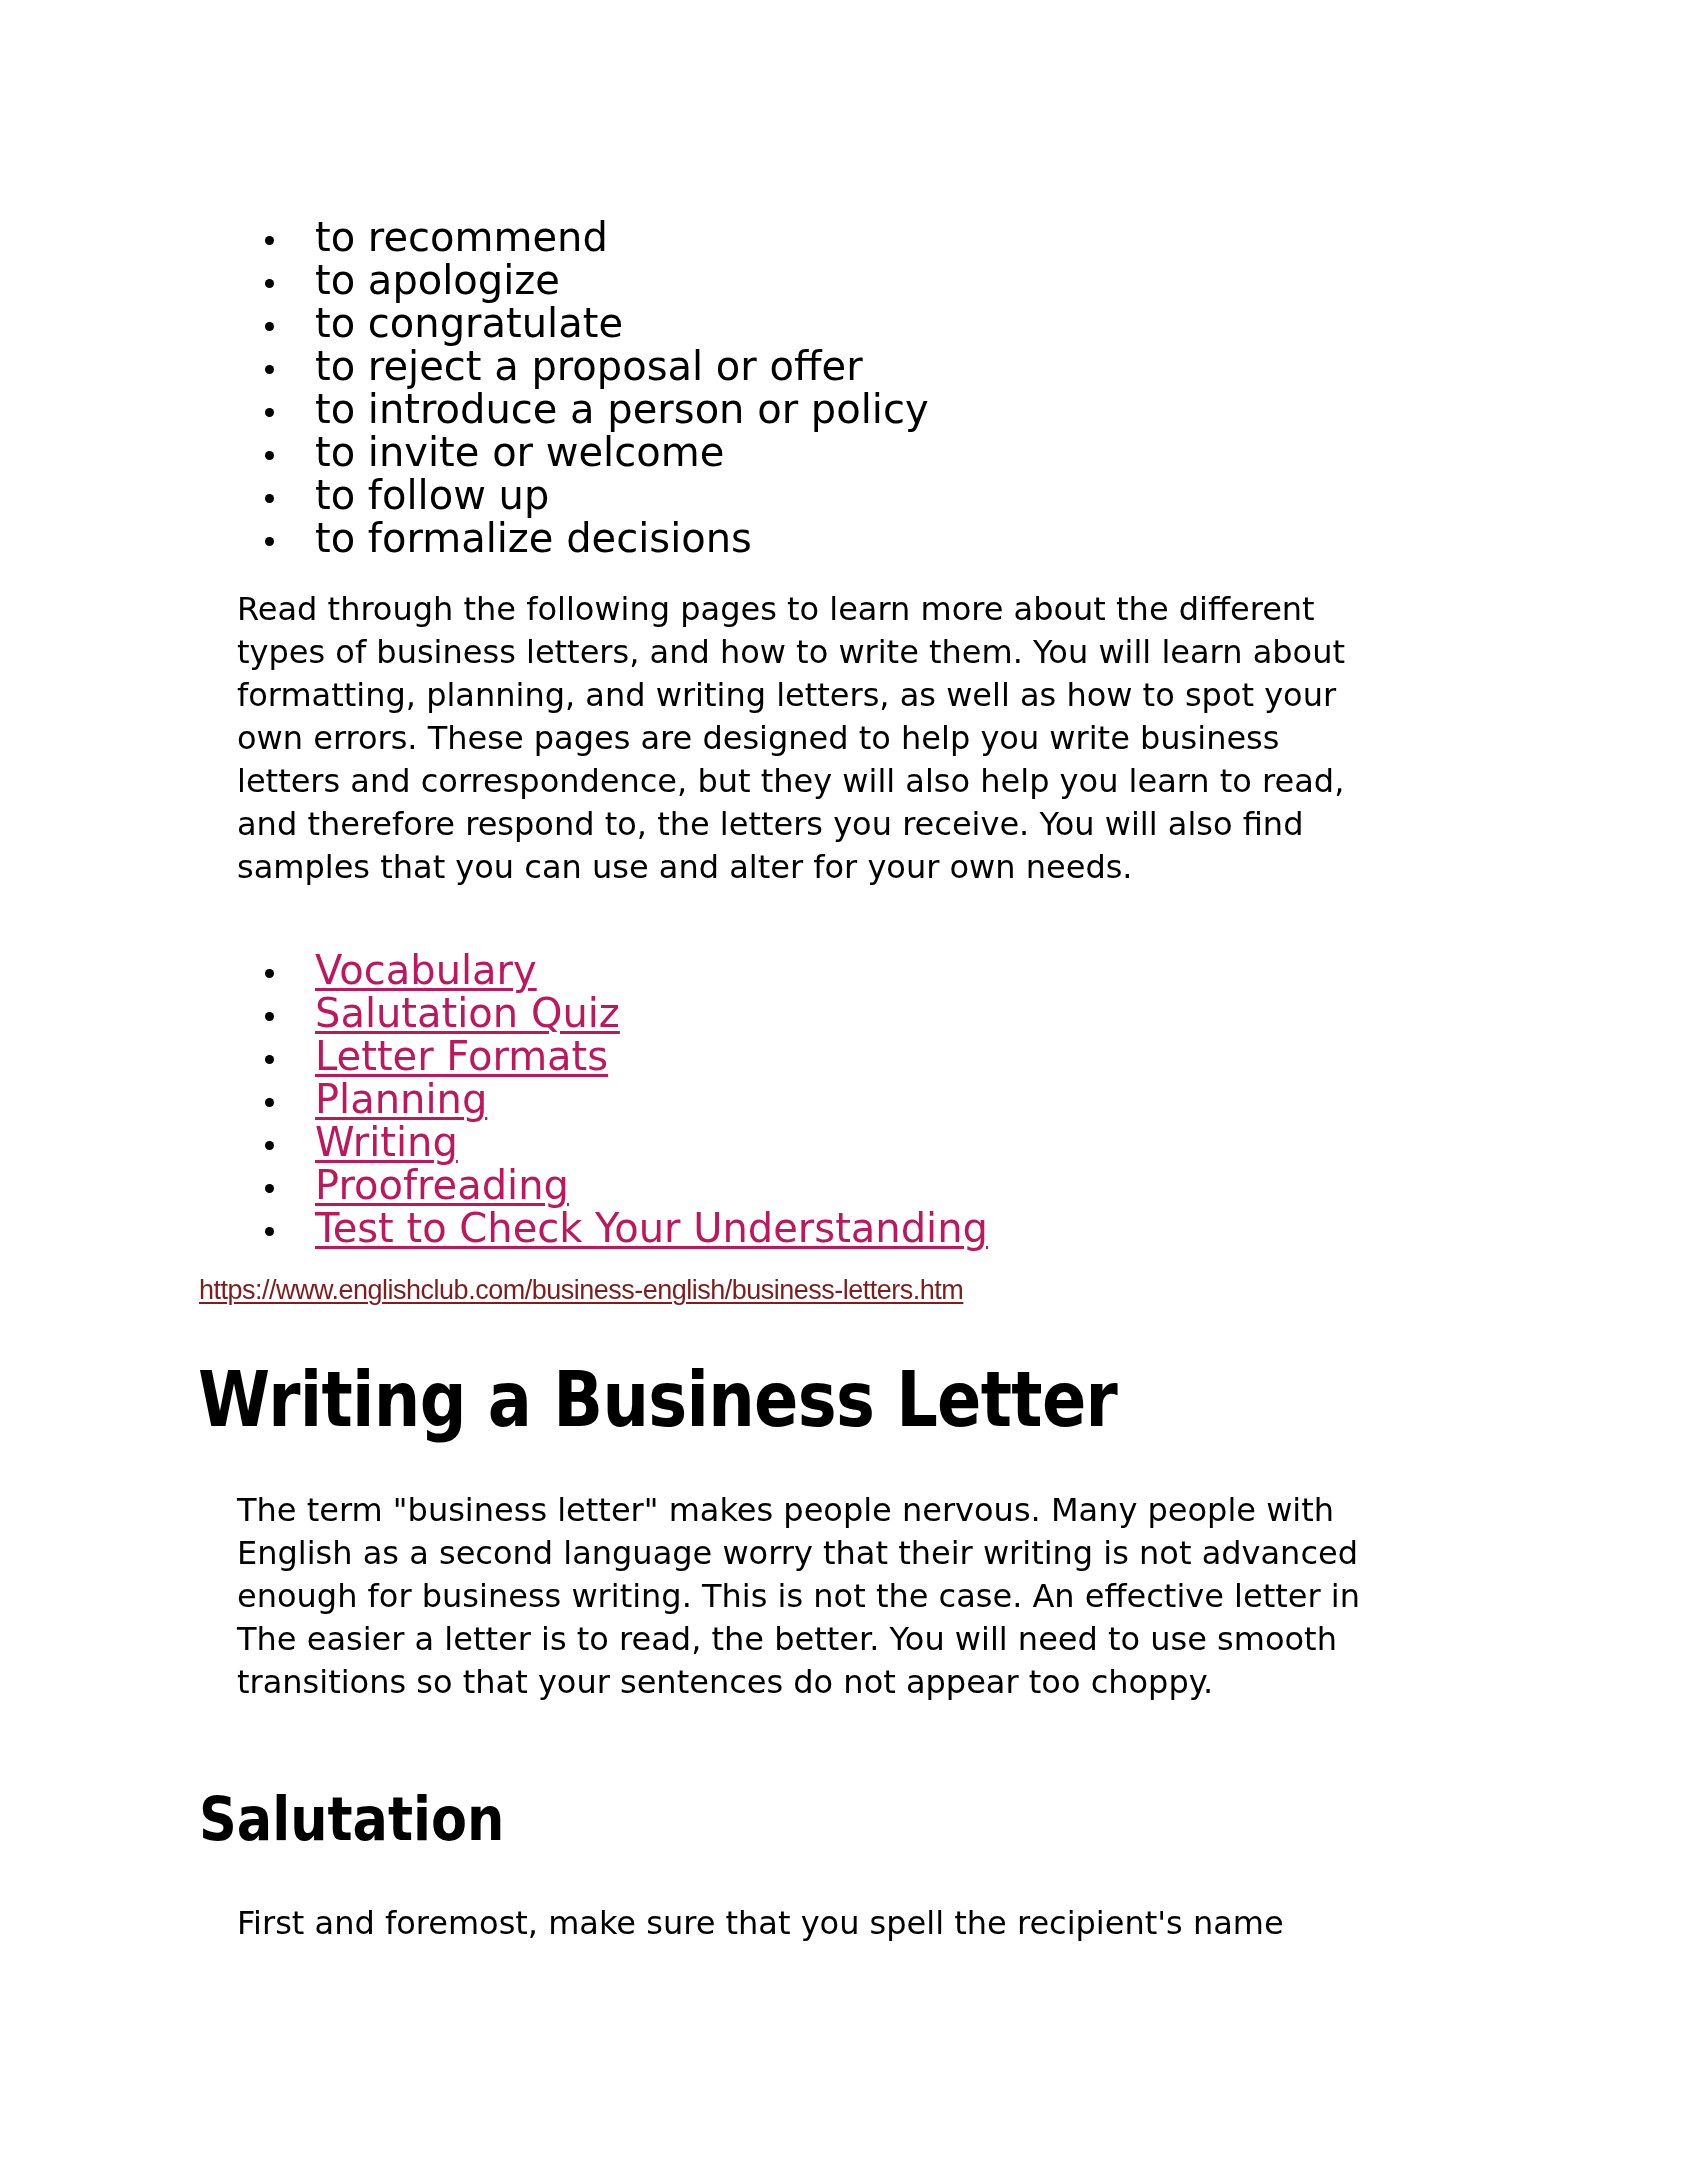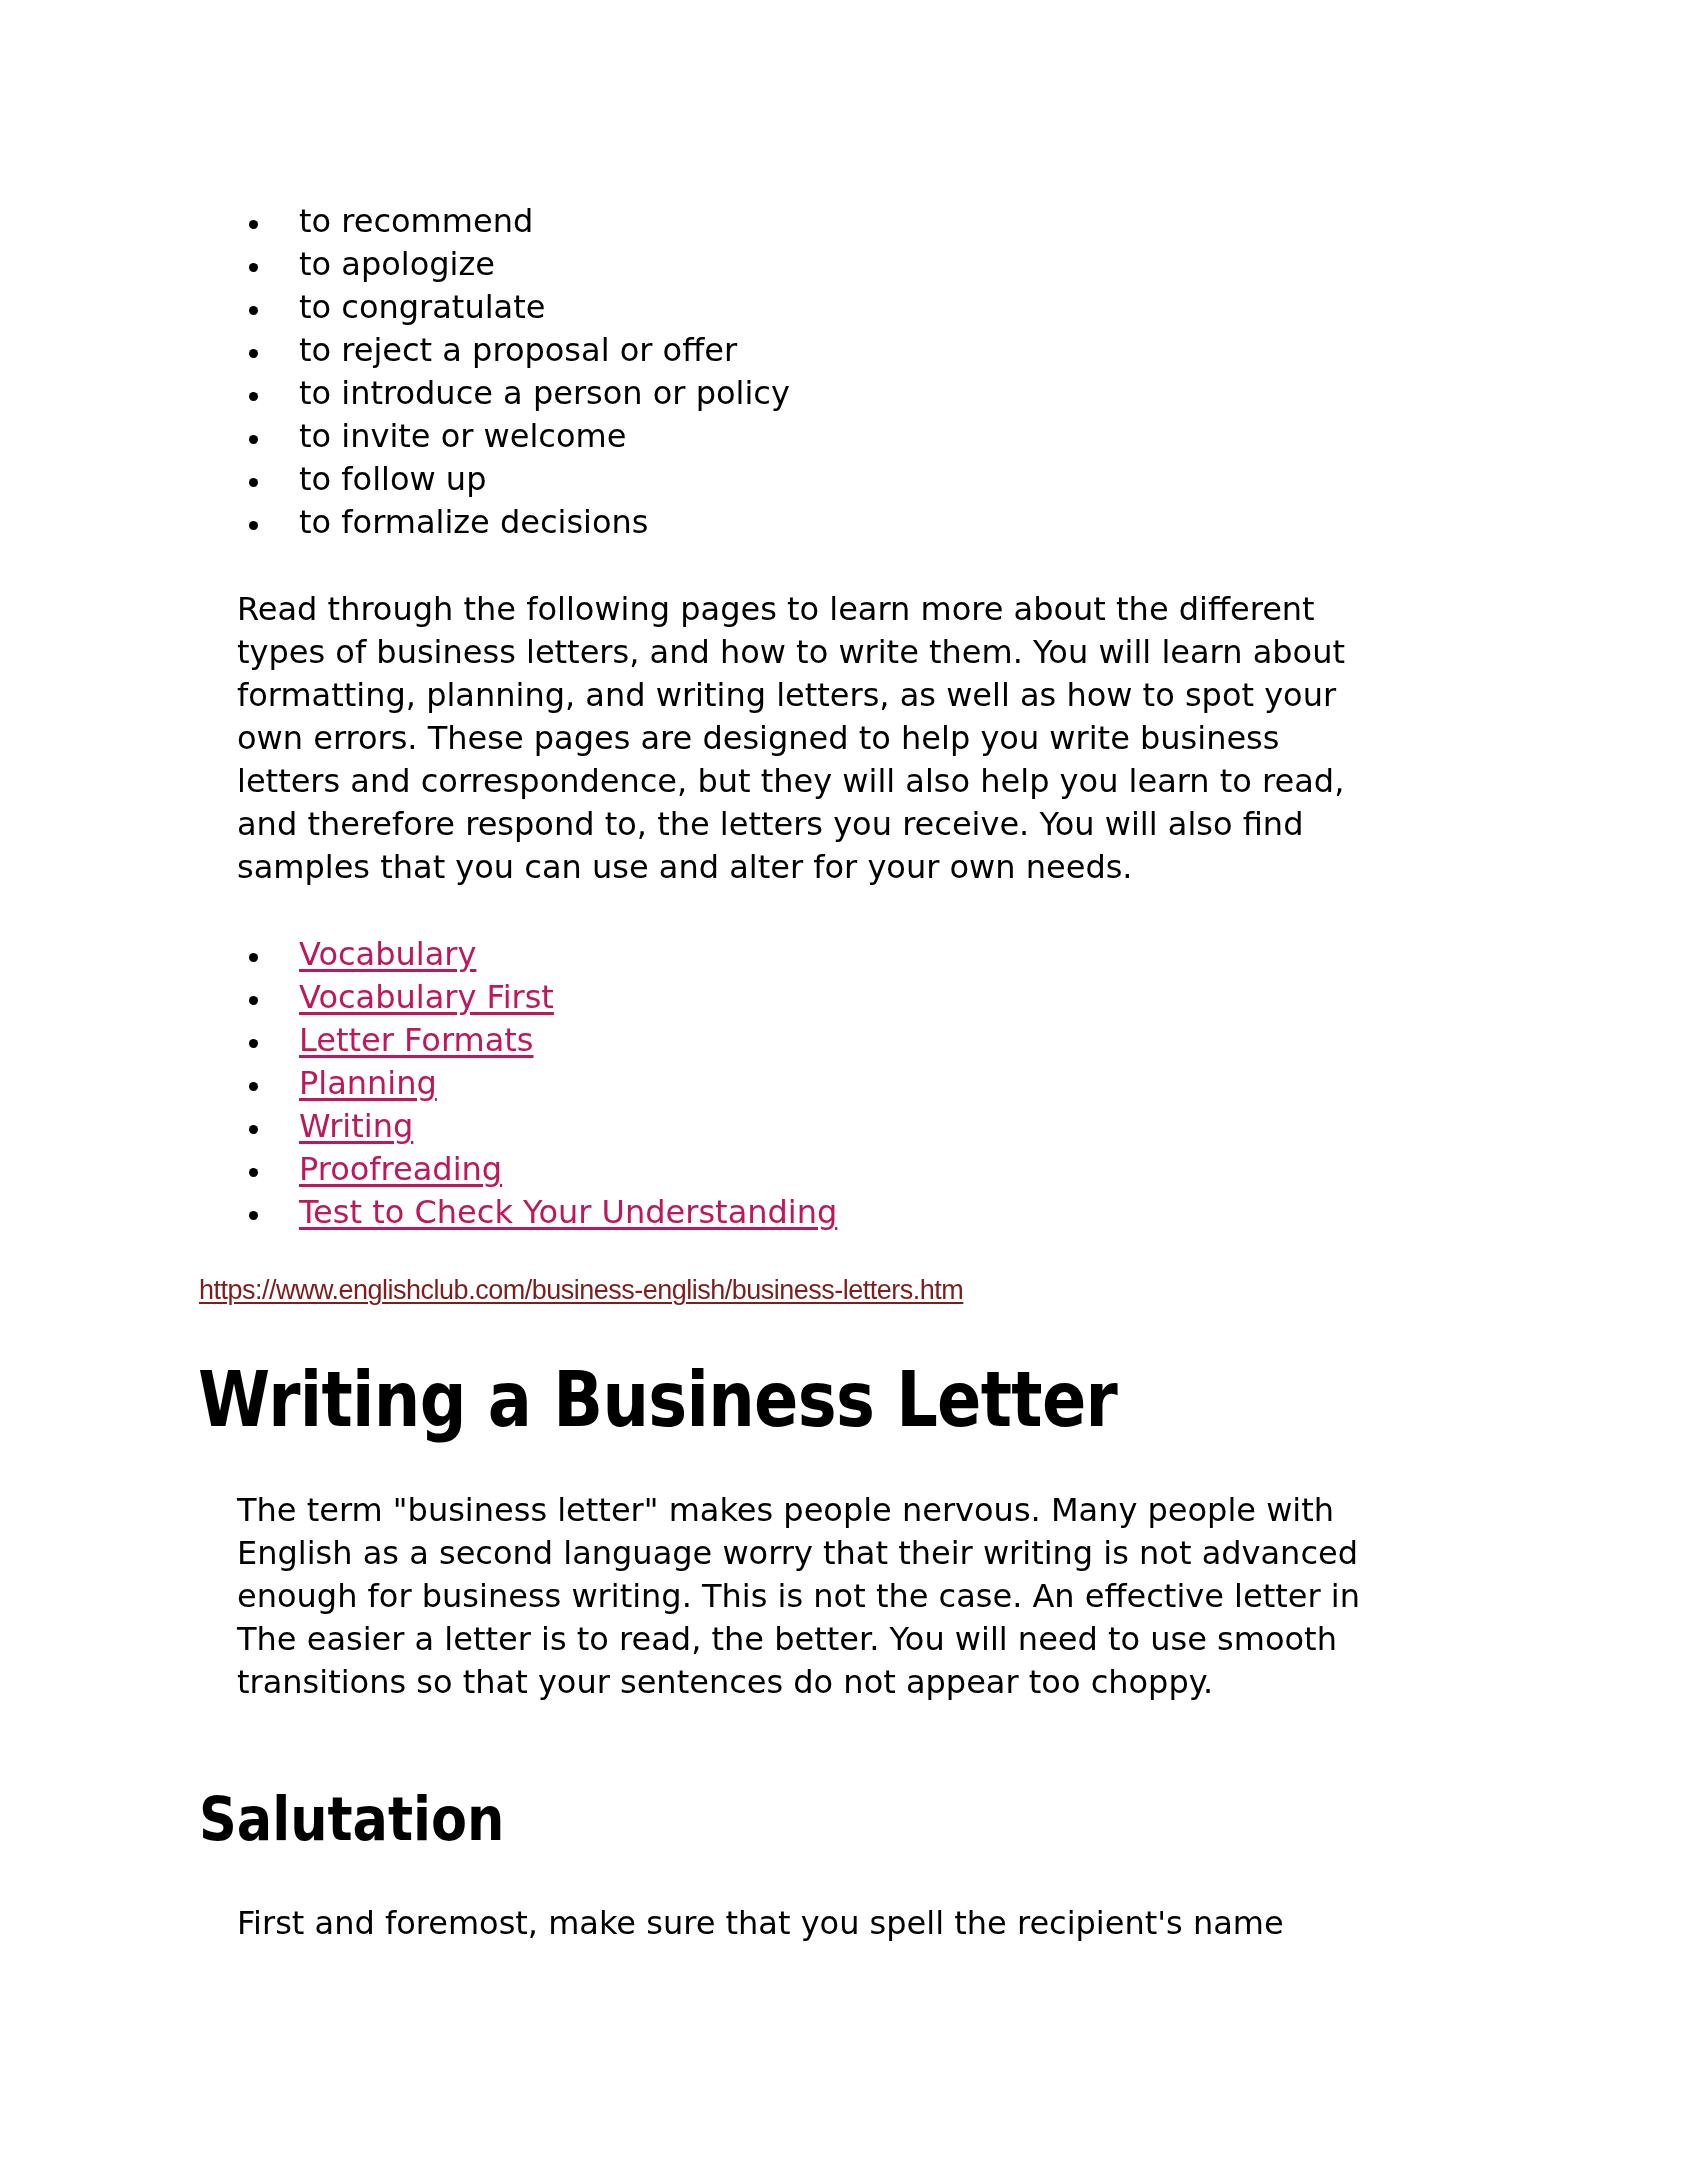--- a/index.html
+++ b/index.html
@@ -19,24 +19,24 @@
       position: absolute;
       left: 0;
       top: 0;
       width: 1687px;
       height: 2183px;
       background: #ffffff;
     }
     .bullets {
       position: absolute;
       left: 199px;
-      margin: 0;
+      margin: 16px;
       padding: 0;
       list-style: none;
-      font-size: 32px;
+      font-size: 40px;
       line-height: 43px;
     }
     .bullets li {
       position: relative;
       padding-left: 100px;
       white-space: nowrap;
     }
     .bullets li .dot {
       position: absolute;
       left: 50px;
@@ -131,21 +131,21 @@
     <span>types of business letters, and how to write them. You will learn about</span>
     <span>formatting, planning, and writing letters, as well as how to spot your</span>
     <span>own errors. These pages are designed to help you write business</span>
     <span>letters and correspondence, but they will also help you learn to read,</span>
     <span>and therefore respond to, the letters you receive. You will also find</span>
     <span>samples that you can use and alter for your own needs.</span>
   </p>
 
   <ul class="bullets" id="link-list">
     <li><span class="dot"></span><a class="link">Vocabulary</a></li>
-    <li><span class="dot"></span><a class="link">Vocabulary First</a></li>
+    <li><span class="dot"></span><a class="link">Salutation Quiz</a></li>
     <li><span class="dot"></span><a class="link">Letter Formats</a></li>
     <li><span class="dot"></span><a class="link">Planning</a></li>
     <li><span class="dot"></span><a class="link">Writing</a></li>
     <li><span class="dot"></span><a class="link">Proofreading</a></li>
     <li><span class="dot"></span><a class="link">Test to Check Your Understanding</a></li>
   </ul>
 
   <a class="source-url">https://www.englishclub.com/business-english/business-letters.htm</a>
 
   <h1 class="h1">Writing a Business Letter</h1>

